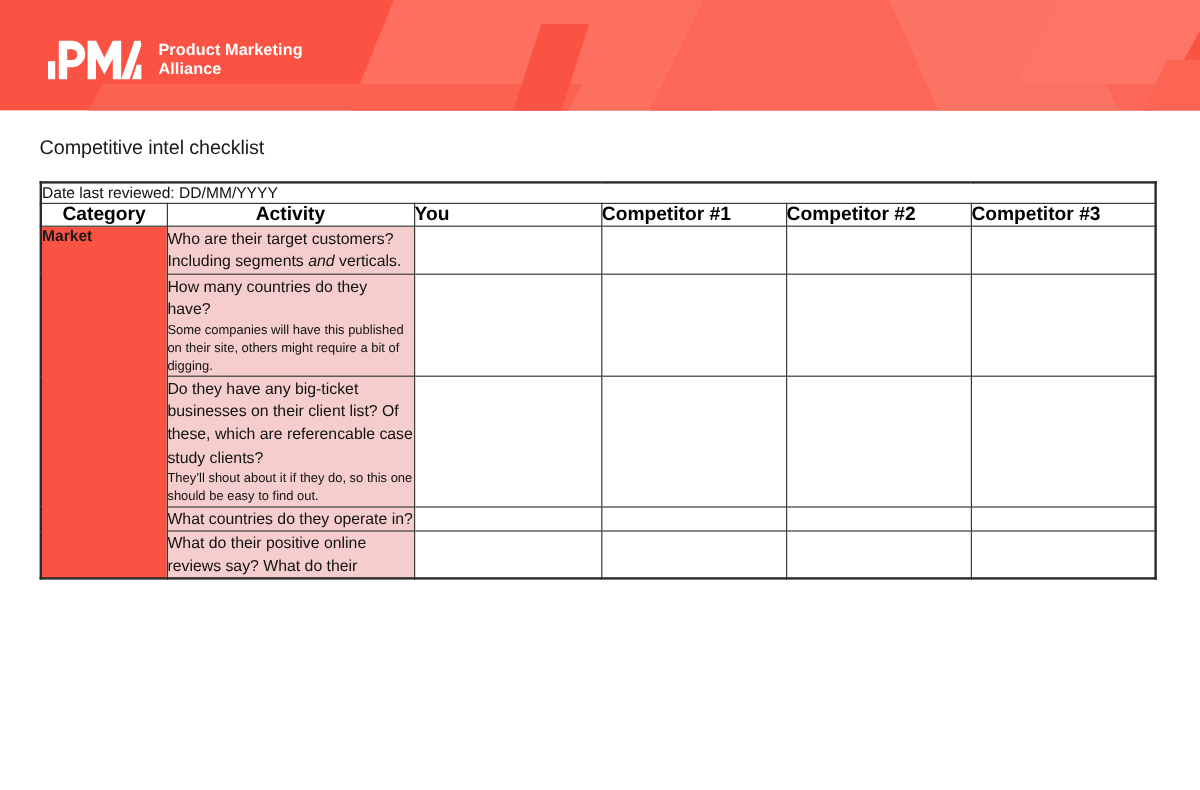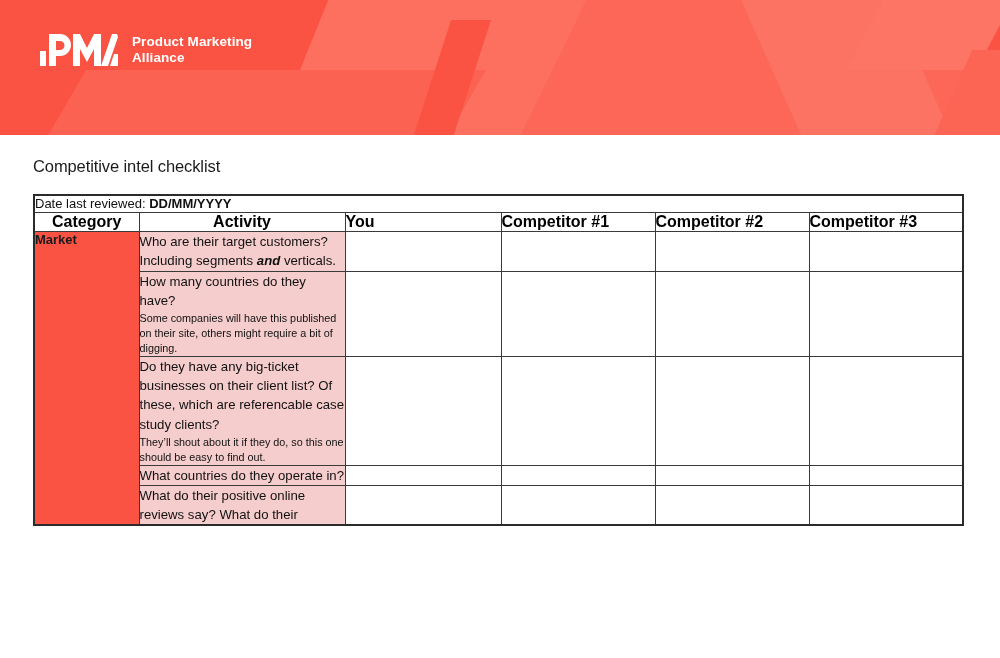--- a/index.html
+++ b/index.html
@@ -8,21 +8,21 @@
     width: 1000px; height: 658px;
     background: #ffffff;
     font-family: "Liberation Sans", sans-serif;
     overflow: hidden;
   }
 
   
   .banner {
     position: relative;
     width: 1000px;
-    height: 135px;
+    height: 92px;
     background: #FB5343;
     overflow: hidden;
   }
   .banner .shape {
     position: absolute;
     background: #FD7060;
     pointer-events: none;
   }
   .shape.s1 { left: 300px; top: -30px; width: 300px; height: 200px; transform: skewX(-22deg); }
   .shape.s2 { left: 545px; top: -10px; width: 420px; height: 190px; transform: skewX(-26deg); background: #FC6757; }
@@ -86,21 +86,21 @@
     padding: 0;
   }
   .date-cell {
     padding: 8px 8px 9px 10px;
     font-size: 13px;
     color: #111;
     background: #ffffff;
     line-height: 1.25;
   }
   .date-cell .lbl { font-weight: normal; }
-  .date-cell .val { font-weight: bold; }
+  .date-cell .val { font-weight: normal; }
   th.h-left { text-align: center; }
   th.h-center { text-align: left; }
 
   td.category {
     background: #FB5343;
     font-size: 13px;
     font-weight: bold;
     color: #1a1a1a;
     padding: 9px 0 0 9px;
     line-height: 1.3;
@@ -108,21 +108,21 @@
   }
   td.activity {
     background: #F6CDCD;
     padding: 8px 9px 10px 9px;
     color: #111;
   }
   td.activity .q {
     font-size: 13.2px;
     line-height: 1.45;
   }
-  td.activity .q em { font-style: italic; font-weight: bold; }
+  td.activity .q em { font-style: italic; }
   td.activity .note {
     font-size: 10.8px;
     line-height: 1.4;
     margin-top: 1px;
   }
   td.answer {
     background: #ffffff;
   }
 
   

